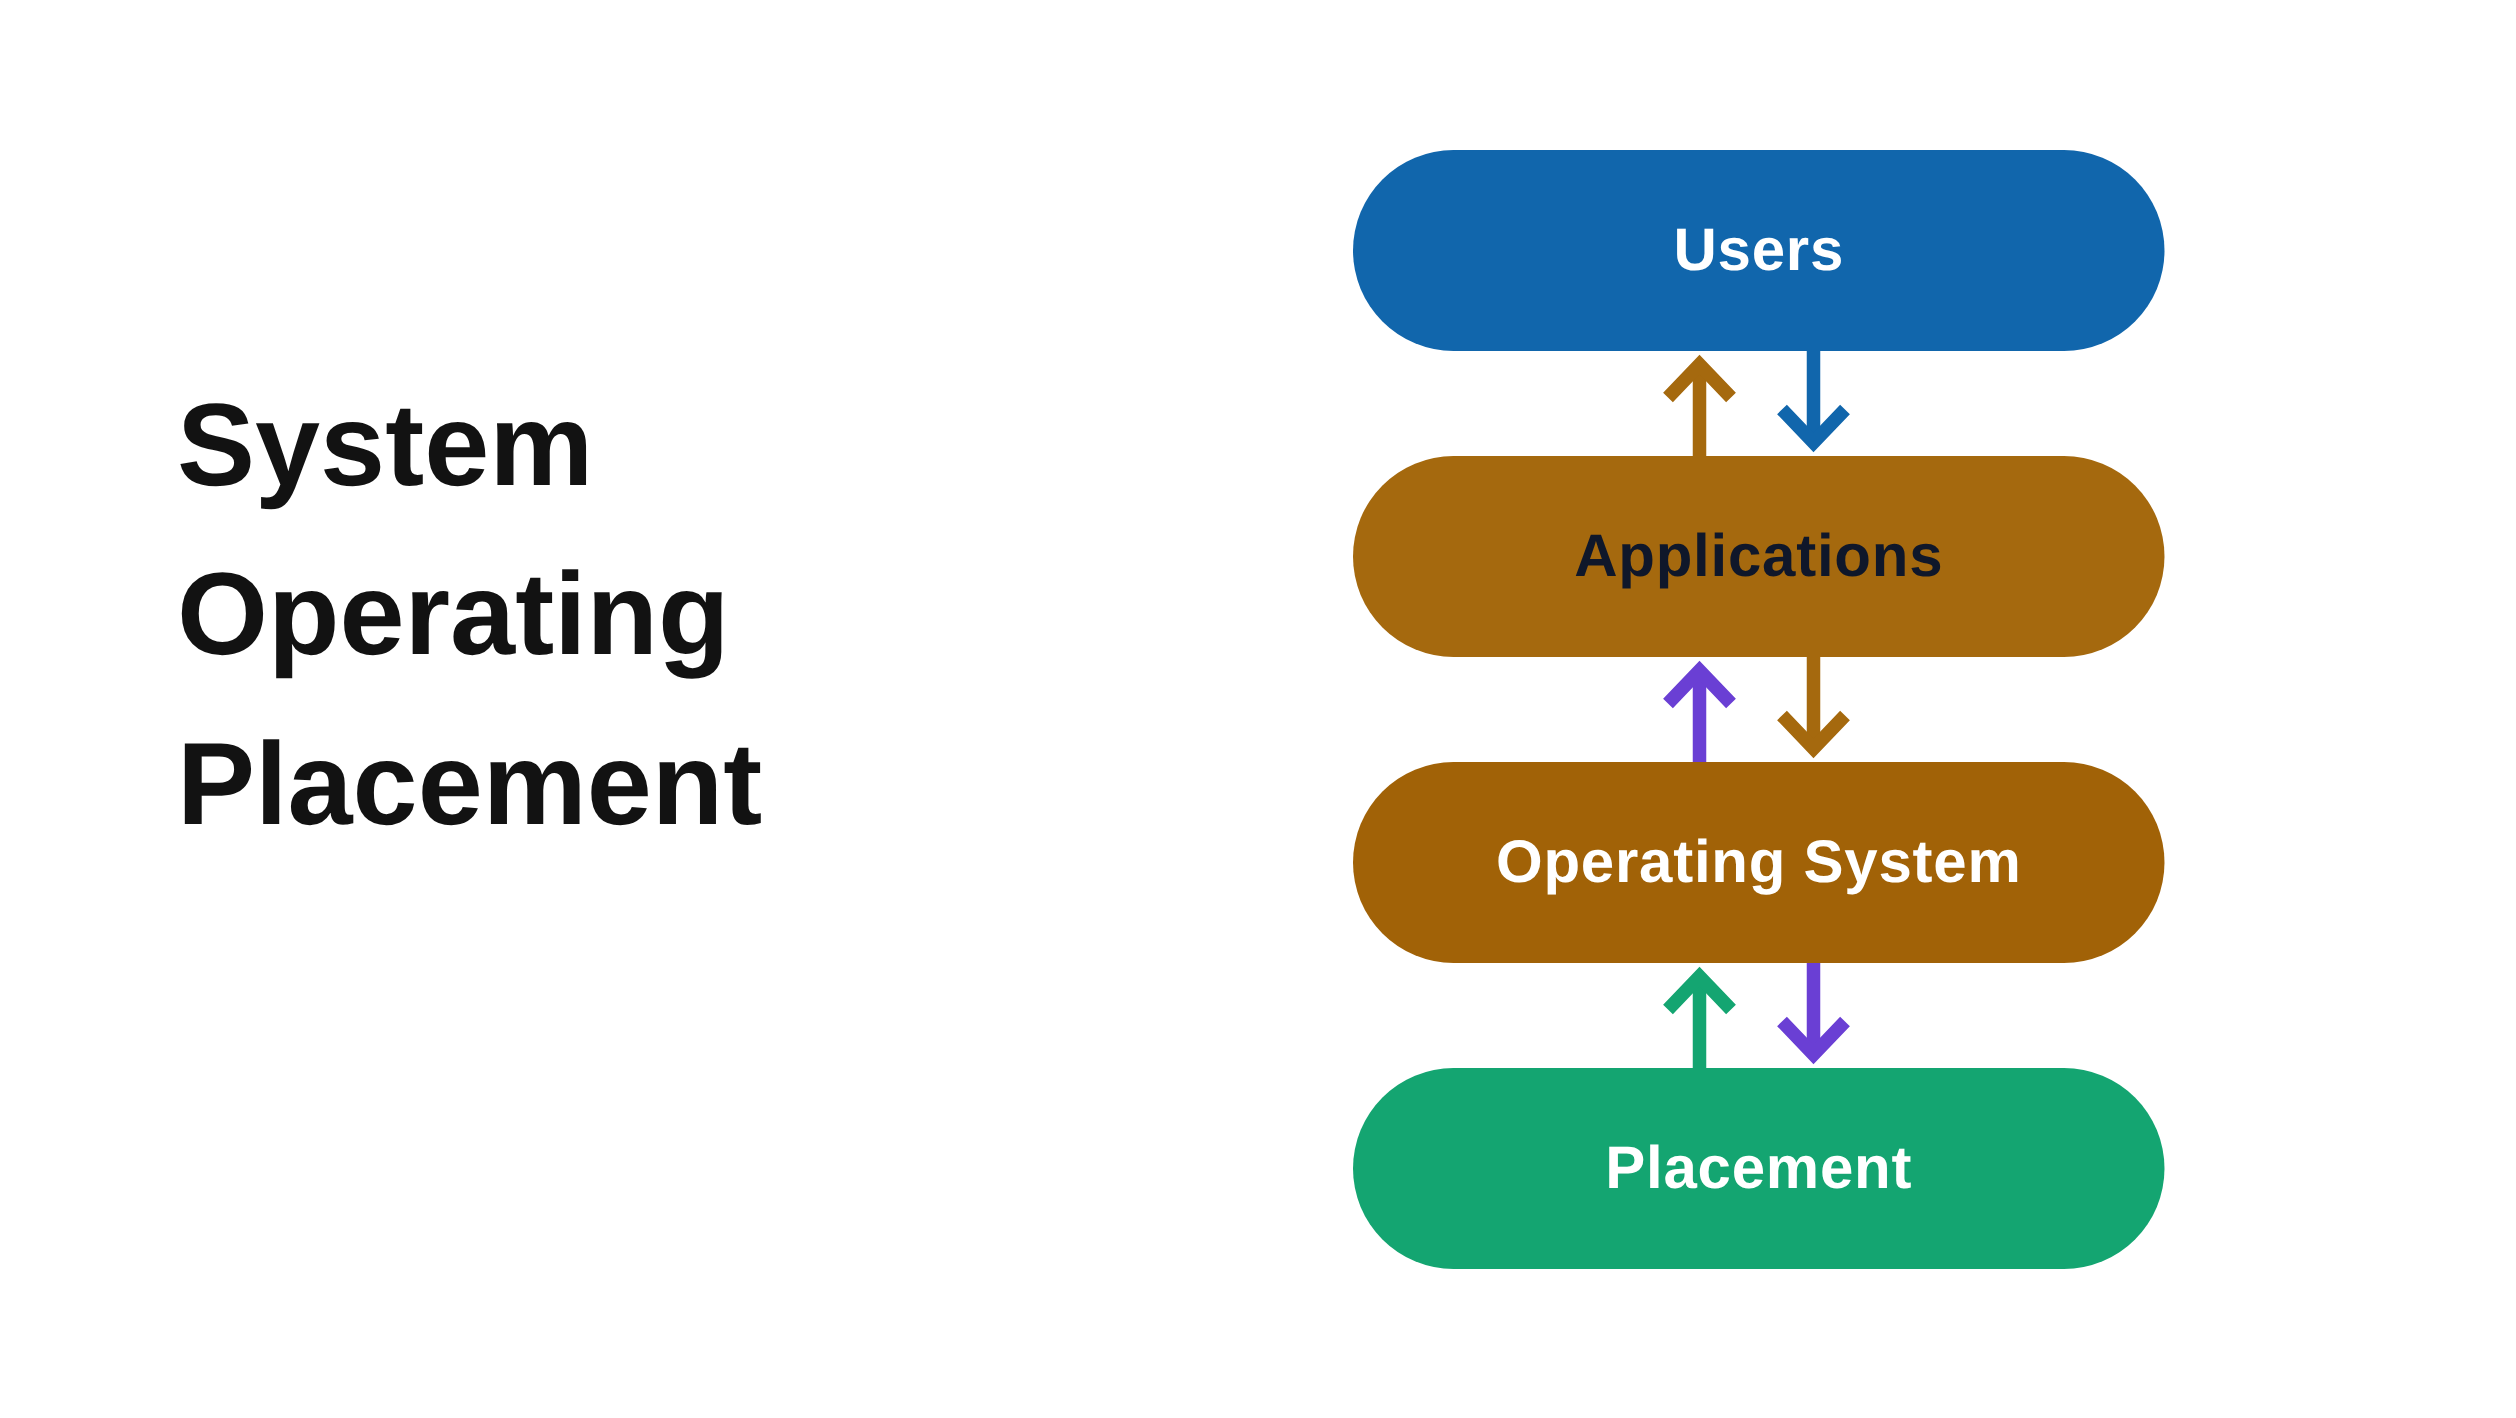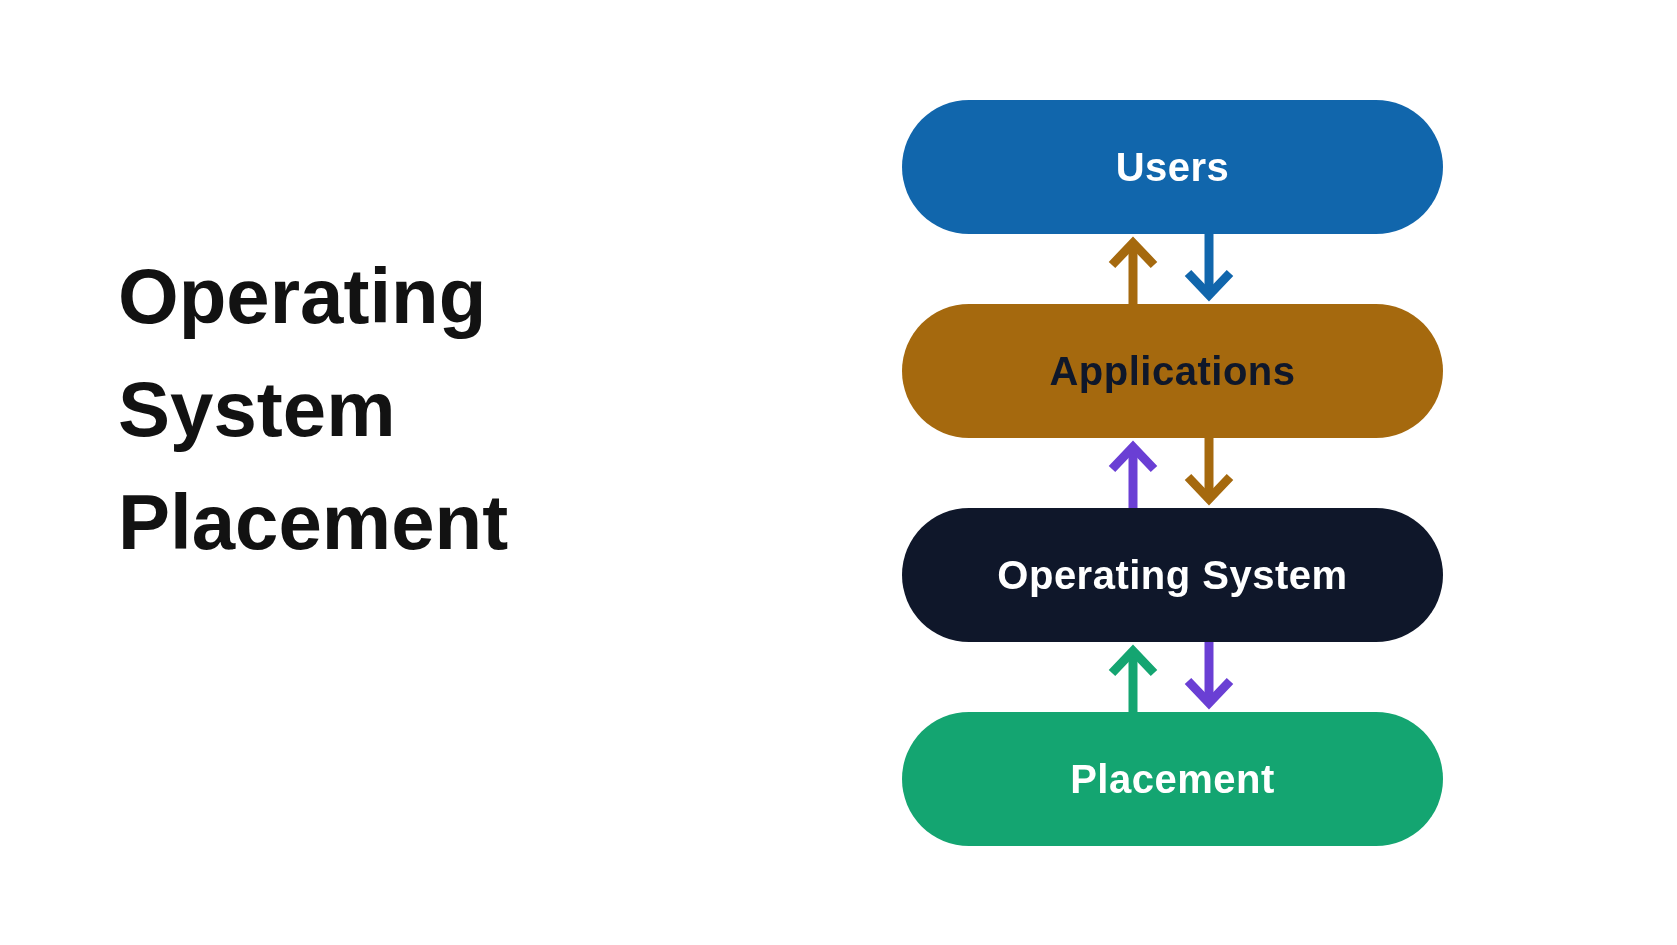--- a/index.html
+++ b/index.html
@@ -53,22 +53,22 @@
   .arrow.up   { left: calc(50% - 68px); }
   .arrow.down { left: calc(50% + 8px); }
   .arrow svg { display: block; }
 </style>
 </head>
 <body>
 
 <div class="canvas">
 
   <div class="title">
+    <div>System</div>
     <div>Operating</div>
-    <div>System</div>
     <div>Placement</div>
   </div>
 
   <div class="diagram">
 
     <div class="node" style="background: rgb(17, 102, 172); color: rgb(255, 255, 255);">
       <span>Users</span>
     </div>
 
     <div class="gap">
@@ -98,21 +98,21 @@
         </svg>
       </div>
       <div class="arrow down">
         <svg width="56" height="70" viewBox="0 0 56 70">
           <line x1="28" y1="0" x2="28" y2="61" stroke-width="9" fill="none" stroke="#A5690E"></line>
           <polyline points="7,39 28,61 49,39" stroke-width="9" fill="none" stroke="#A5690E"></polyline>
         </svg>
       </div>
     </div>
 
-    <div class="node" style="background: #0f172a; color: rgb(255, 255, 255);">
+    <div class="node" style="background: #a16207; color: rgb(255, 255, 255);">
       <span>Operating System</span>
     </div>
 
     <div class="gap">
       <div class="arrow up">
         <svg width="56" height="70" viewBox="0 0 56 70">
           <line x1="28" y1="70" x2="28" y2="9" stroke-width="9" fill="none" stroke="#14A571"></line>
           <polyline points="7,31 28,9 49,31" stroke-width="9" fill="none" stroke="#14A571"></polyline>
         </svg>
       </div>

